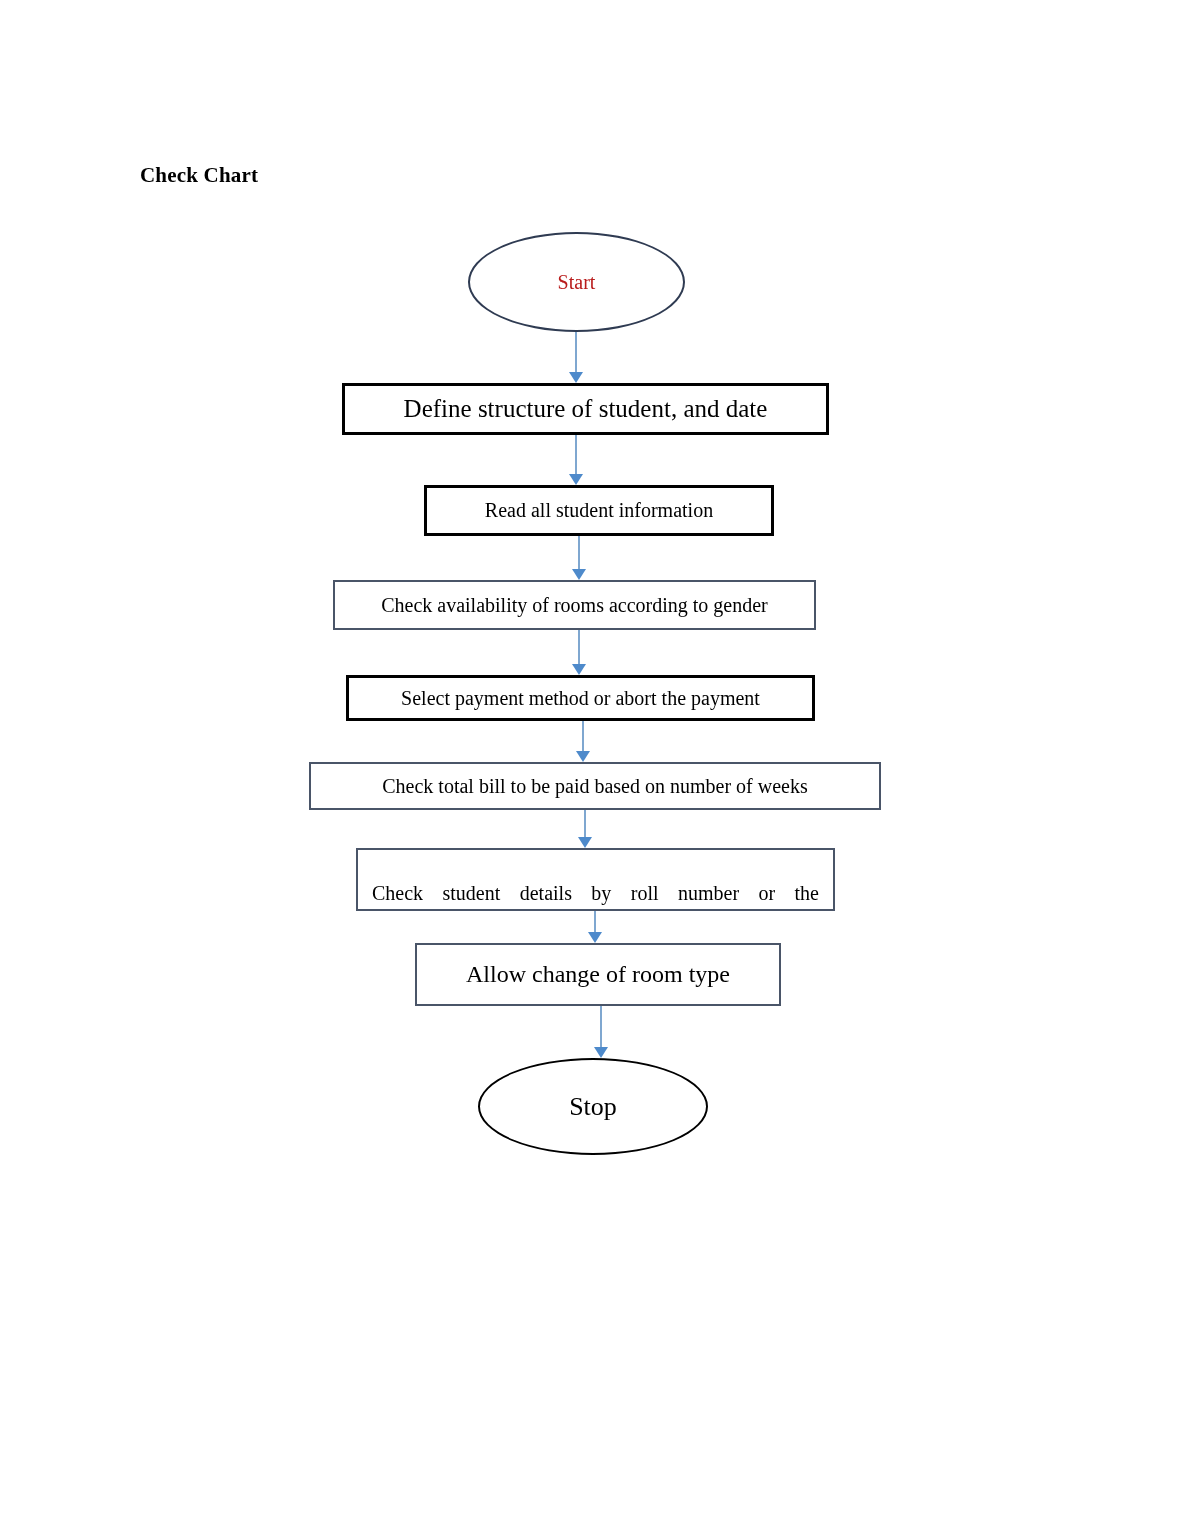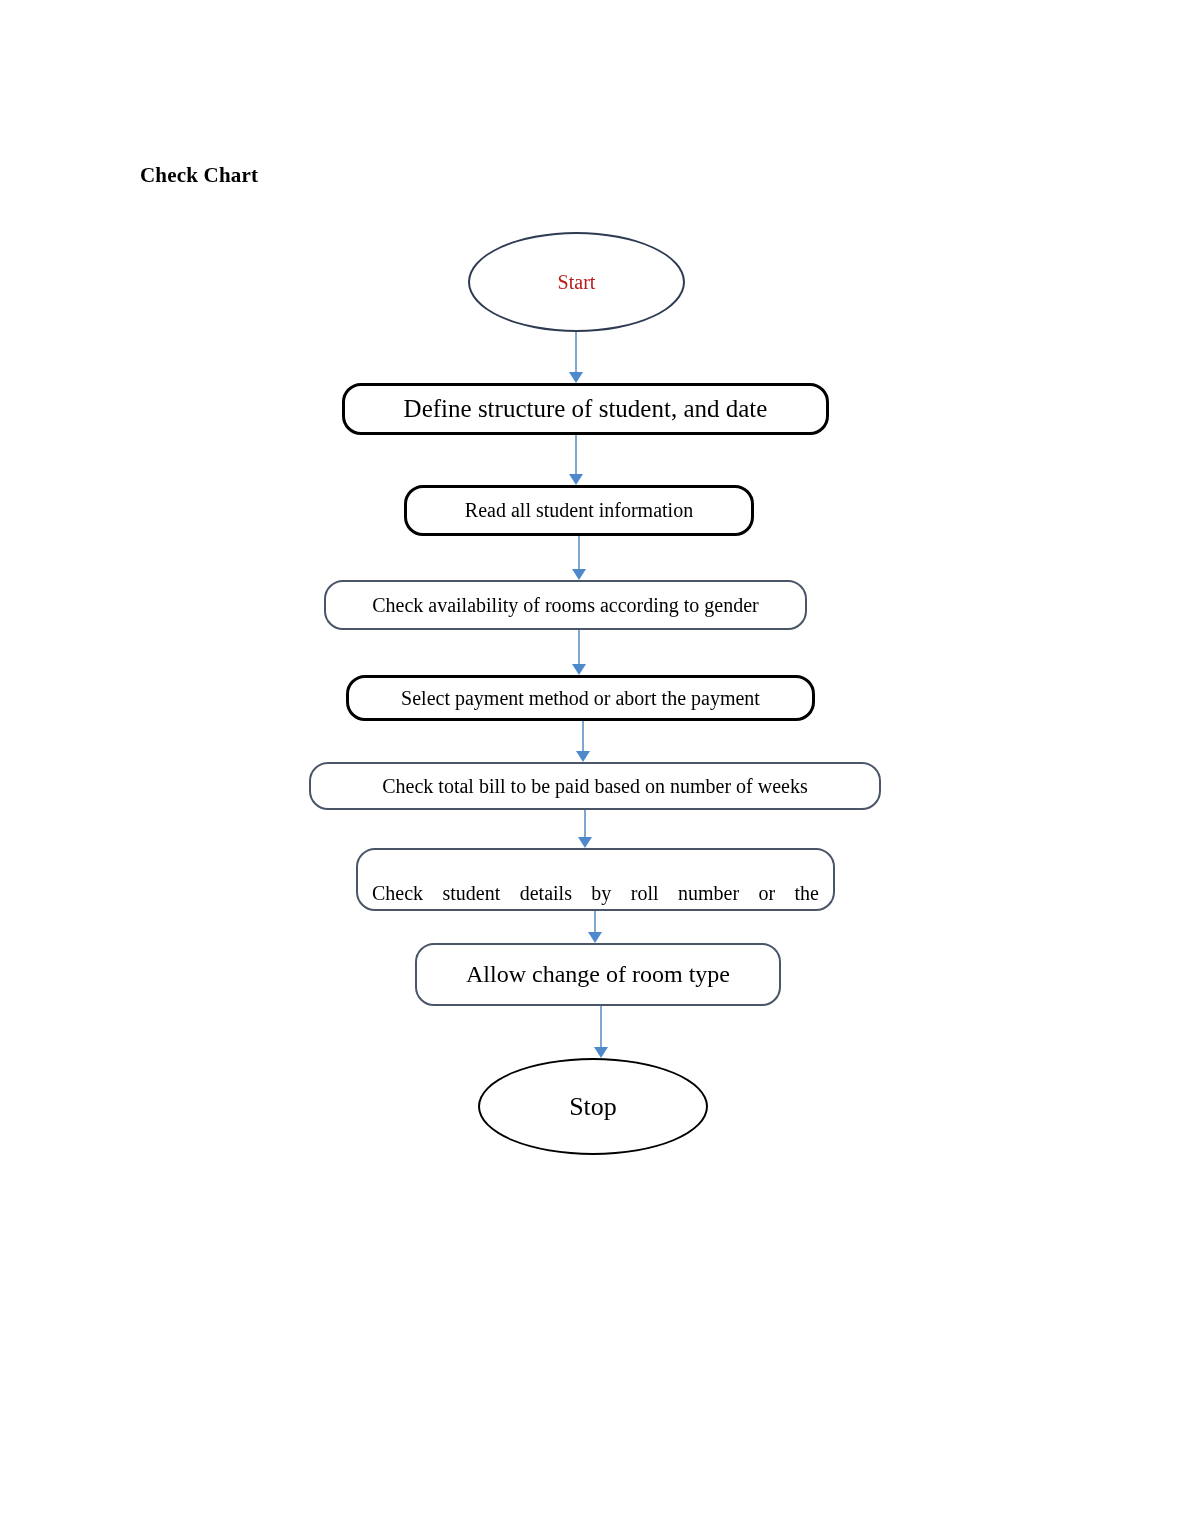--- a/index.html
+++ b/index.html
@@ -34,21 +34,20 @@
     white-space: nowrap;
   }
 
   
   .node {
     position: absolute;
     box-sizing: border-box;
     display: flex;
     align-items: center;
     background: #ffffff;
-    border-radius: 19px;
   }
 
   .terminator {
     border-radius: 50%;
     justify-content: center;
   }
   .terminator .node-label {
     display: block;
     text-align: center;
     width: 100%;
@@ -135,24 +134,24 @@
       <div class="connector" style="left: 591px; top: 1006px; width: 20px; height: 52px;">
         <div class="stem" style="height: 43px; background: rgb(127, 167, 208);"></div>
         <div class="head" style="border-top-color: rgb(78, 138, 203);"></div>
       </div>
       <div class="node terminator" style="left: 468px; top: 232px; width: 217px; height: 100px; border: 2px solid rgb(47, 59, 82); font-size: 20px; color: #b91c1c;">
         <span class="node-label">Start</span>
       </div>
       <div class="node process" style="left: 342px; top: 383px; width: 487px; height: 52px; border: 3px solid rgb(0, 0, 0); font-size: 25px; color: rgb(0, 0, 0);">
         <span class="node-label">Define structure of student, and date</span>
       </div>
-      <div class="node process" style="left: 404px; top: 485px; width: 350px; height: 51px; border: 3px solid rgb(0, 0, 0); font-size: 20px; color: rgb(0, 0, 0);">
+      <div class="node process" style="left: 424px; top: 485px; width: 350px; height: 51px; border: 3px solid rgb(0, 0, 0); font-size: 20px; color: rgb(0, 0, 0);">
         <span class="node-label">Read all student information</span>
       </div>
-      <div class="node process" style="left: 324px; top: 580px; width: 483px; height: 50px; border: 2px solid rgb(74, 85, 104); font-size: 20px; color: rgb(0, 0, 0);">
+      <div class="node process" style="left: 333px; top: 580px; width: 483px; height: 50px; border: 2px solid rgb(74, 85, 104); font-size: 20px; color: rgb(0, 0, 0);">
         <span class="node-label">Check availability of rooms according to gender</span>
       </div>
       <div class="node process" style="left: 346px; top: 675px; width: 469px; height: 46px; border: 3px solid rgb(0, 0, 0); font-size: 20px; color: rgb(0, 0, 0);">
         <span class="node-label">Select payment method or abort the payment</span>
       </div>
       <div class="node process" style="left: 309px; top: 762px; width: 572px; height: 48px; border: 2px solid rgb(74, 85, 104); font-size: 20px; color: rgb(0, 0, 0);">
         <span class="node-label">Check total bill to be paid based on number of weeks</span>
       </div>
       <div class="node process justified" style="left: 356px; top: 848px; width: 479px; height: 63px; border: 2px solid rgb(74, 85, 104); font-size: 20px; color: rgb(0, 0, 0);">
         <span class="node-label">Check student details by roll number or the</span>

